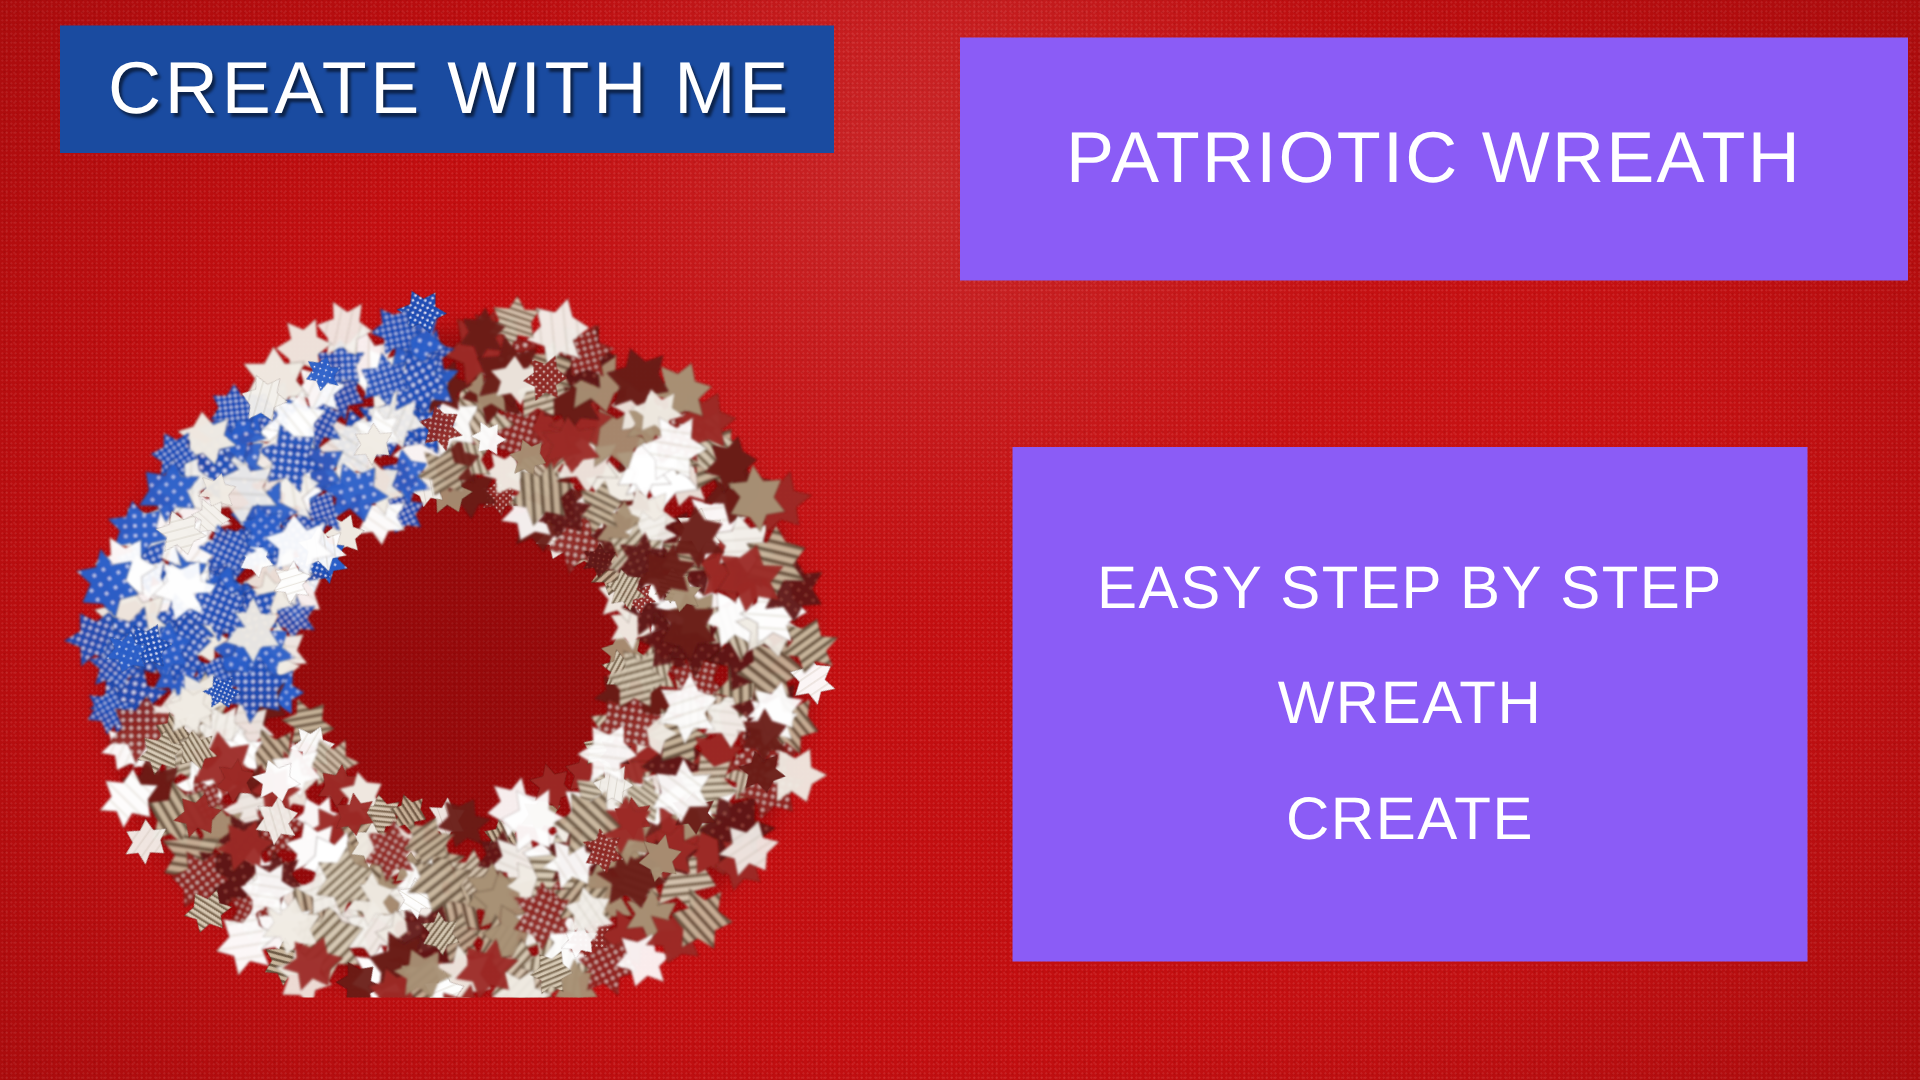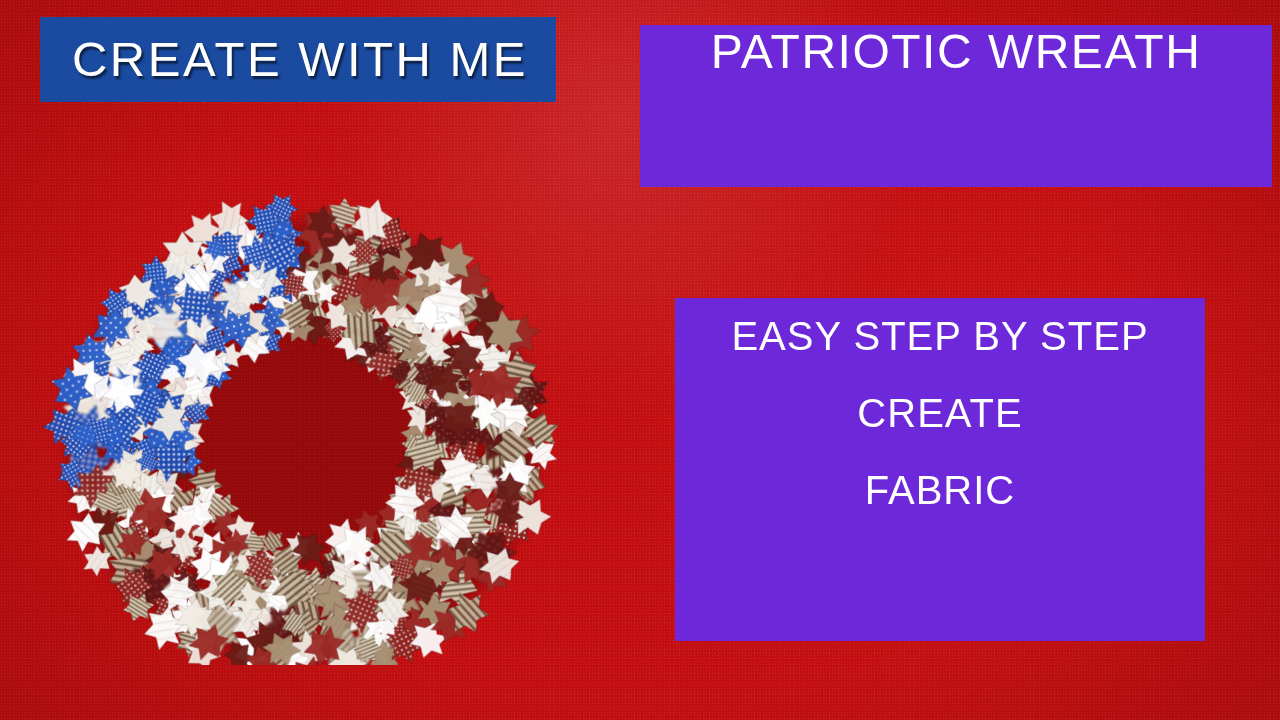--- a/index.html
+++ b/index.html
@@ -46,24 +46,25 @@
   
   #bg-vignette {
     position: absolute;
     inset: 0;
     background: radial-gradient(ellipse 900px 620px at 640px 360px, rgba(0,0,0,0) 55%, rgba(60,0,0,.22) 100%);
   }
 
   
   .banner {
     position: absolute;
-    background: #6d28d9;
+    background: #8b5cf6;
     display: flex;
     flex-direction: column;
     align-items: center;
+    justify-content: center;
     color: #ffffff;
     text-align: center;
     line-height: 1.12;
     letter-spacing: .5px;
     white-space: nowrap;
   }
 
   #banner-create {
     left: 40px;  top: 17px;
     width: 516px; height: 85px;
@@ -1506,17 +1507,17 @@
   <div class="banner" id="banner-create">
     <div class="line">CREATE WITH ME</div>
   </div>
 
   <div class="banner" id="banner-title">
     <div class="line">PATRIOTIC WREATH</div>
   </div>
 
   <div class="banner" id="banner-features">
     <div class="line">EASY STEP BY STEP</div>
+    <div class="line">WREATH</div>
     <div class="line">CREATE</div>
-    <div class="line">FABRIC</div>
   </div>
 
 </div>
 
 </body></html>

